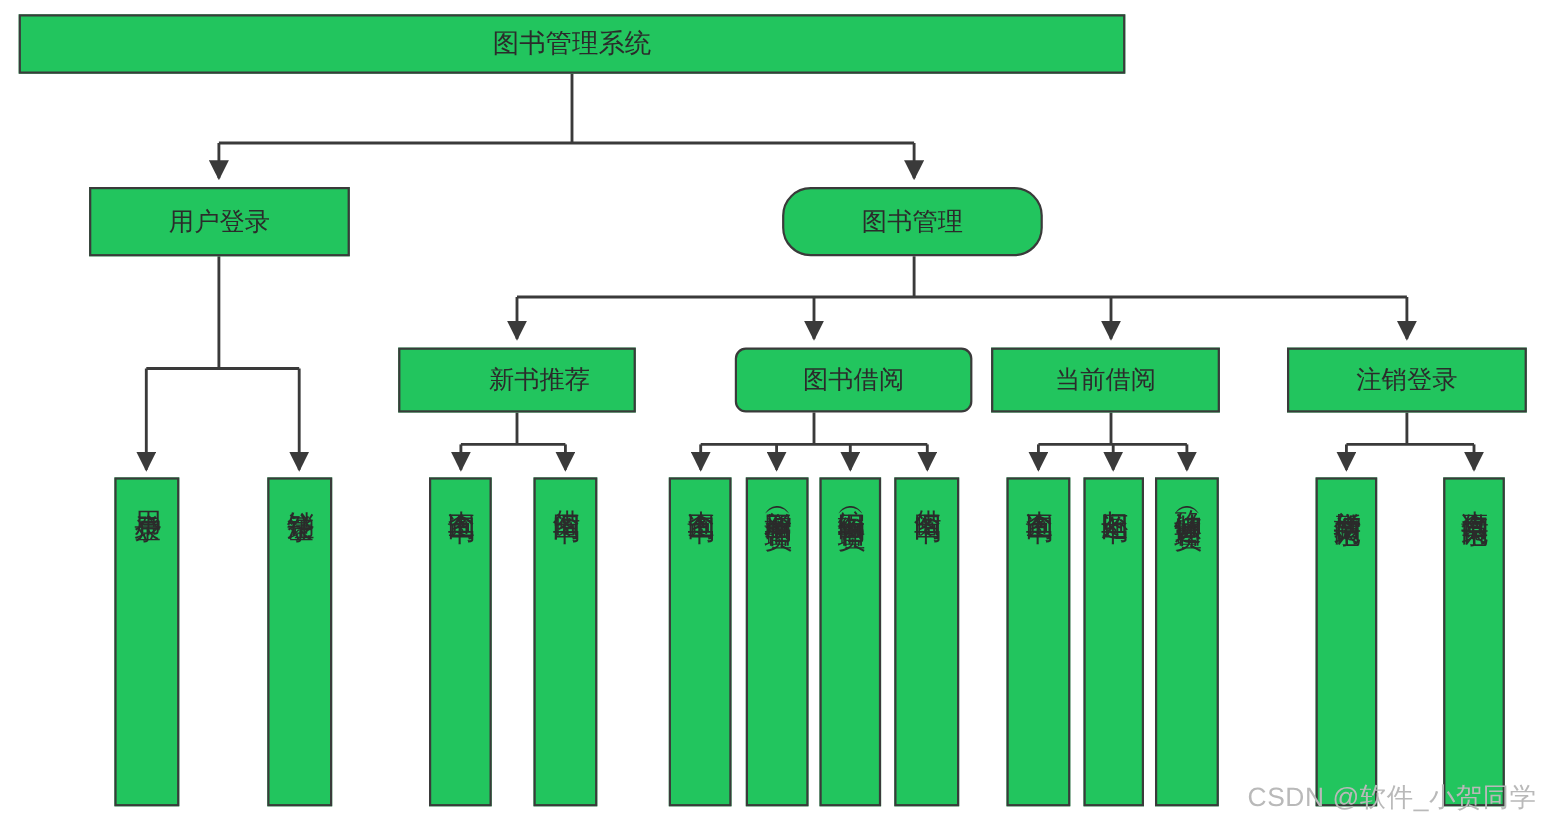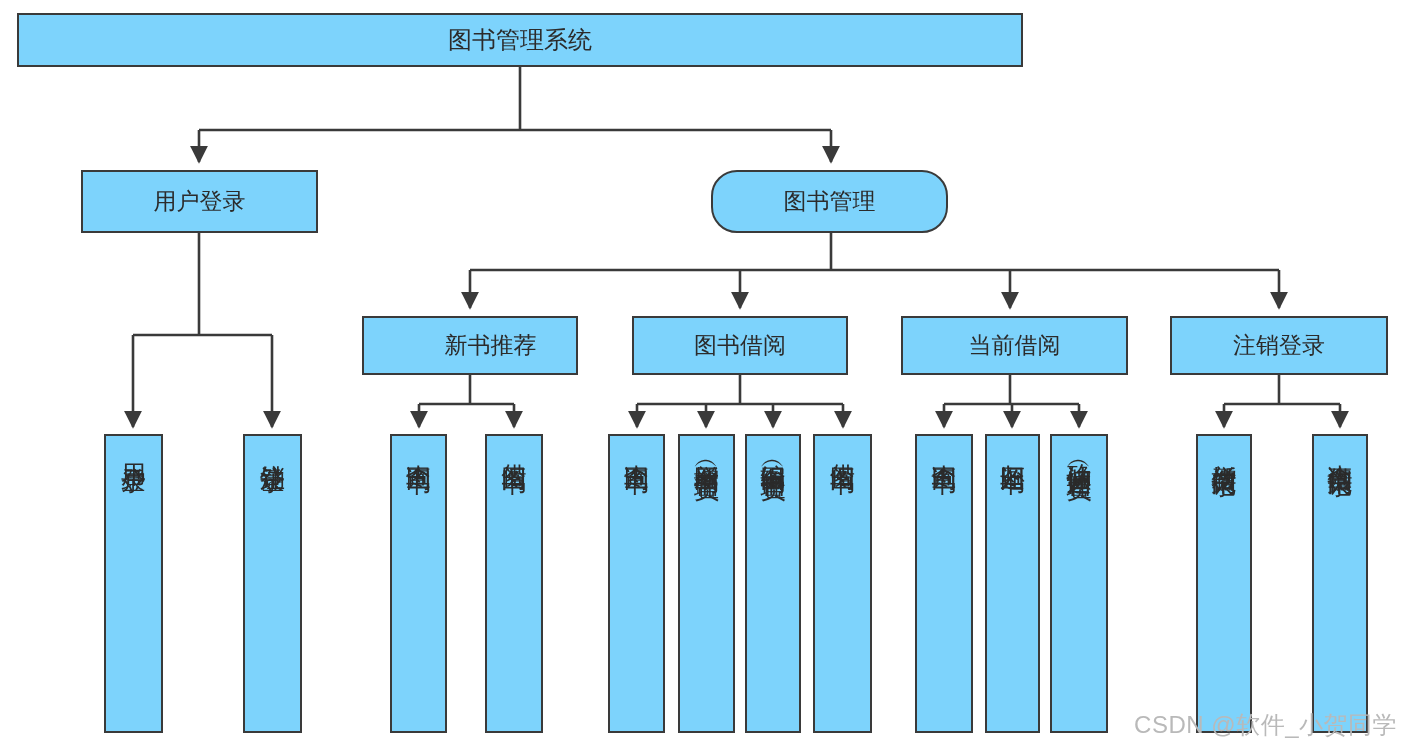--- a/index.html
+++ b/index.html
@@ -21,21 +21,21 @@
     position: absolute;
     left: 0;
     top: 0;
     width: 1405px;
     height: 747px;
     pointer-events: none;
   }
   .node {
     position: absolute;
     box-sizing: border-box;
-    background: #7dd3fc;
+    background: #22c55e;
     border: 2px solid #3a3a3a;
     display: flex;
     align-items: center;
     justify-content: center;
     z-index: 2;
   }
   .node-label {
     color: #2b2b2b;
     text-align: center;
     line-height: 1.18;
@@ -135,25 +135,25 @@
   </div>
 
   <div class="node horizontal" style="left:711px; top:170px; width:237px; height:63px;border-radius:26px;">
     <span class="node-label">图书管理</span>
   </div>
 
   <div class="node horizontal" style="left:362px; top:316px; width:216px; height:59px;padding-left:41px;">
     <span class="node-label">新书推荐</span>
   </div>
 
-  <div class="node horizontal" style="left:632px; top:316px; width:216px; height:59px;">
+  <div class="node horizontal" style="left:668px; top:316px; width:216px; height:59px;border-radius:10px;">
     <span class="node-label">图书借阅</span>
   </div>
 
-  <div class="node horizontal" style="left:901px; top:316px; width:227px; height:59px;">
+  <div class="node horizontal" style="left:901px; top:316px; width:208px; height:59px;">
     <span class="node-label">当前借阅</span>
   </div>
 
   <div class="node horizontal" style="left:1170px; top:316px; width:218px; height:59px;">
     <span class="node-label">注销登录</span>
   </div>
 
   <div class="node vertical" style="left:104px; top:434px; width:59px; height:299px;">
     <span class="node-label">用户登录</span>
   </div>

